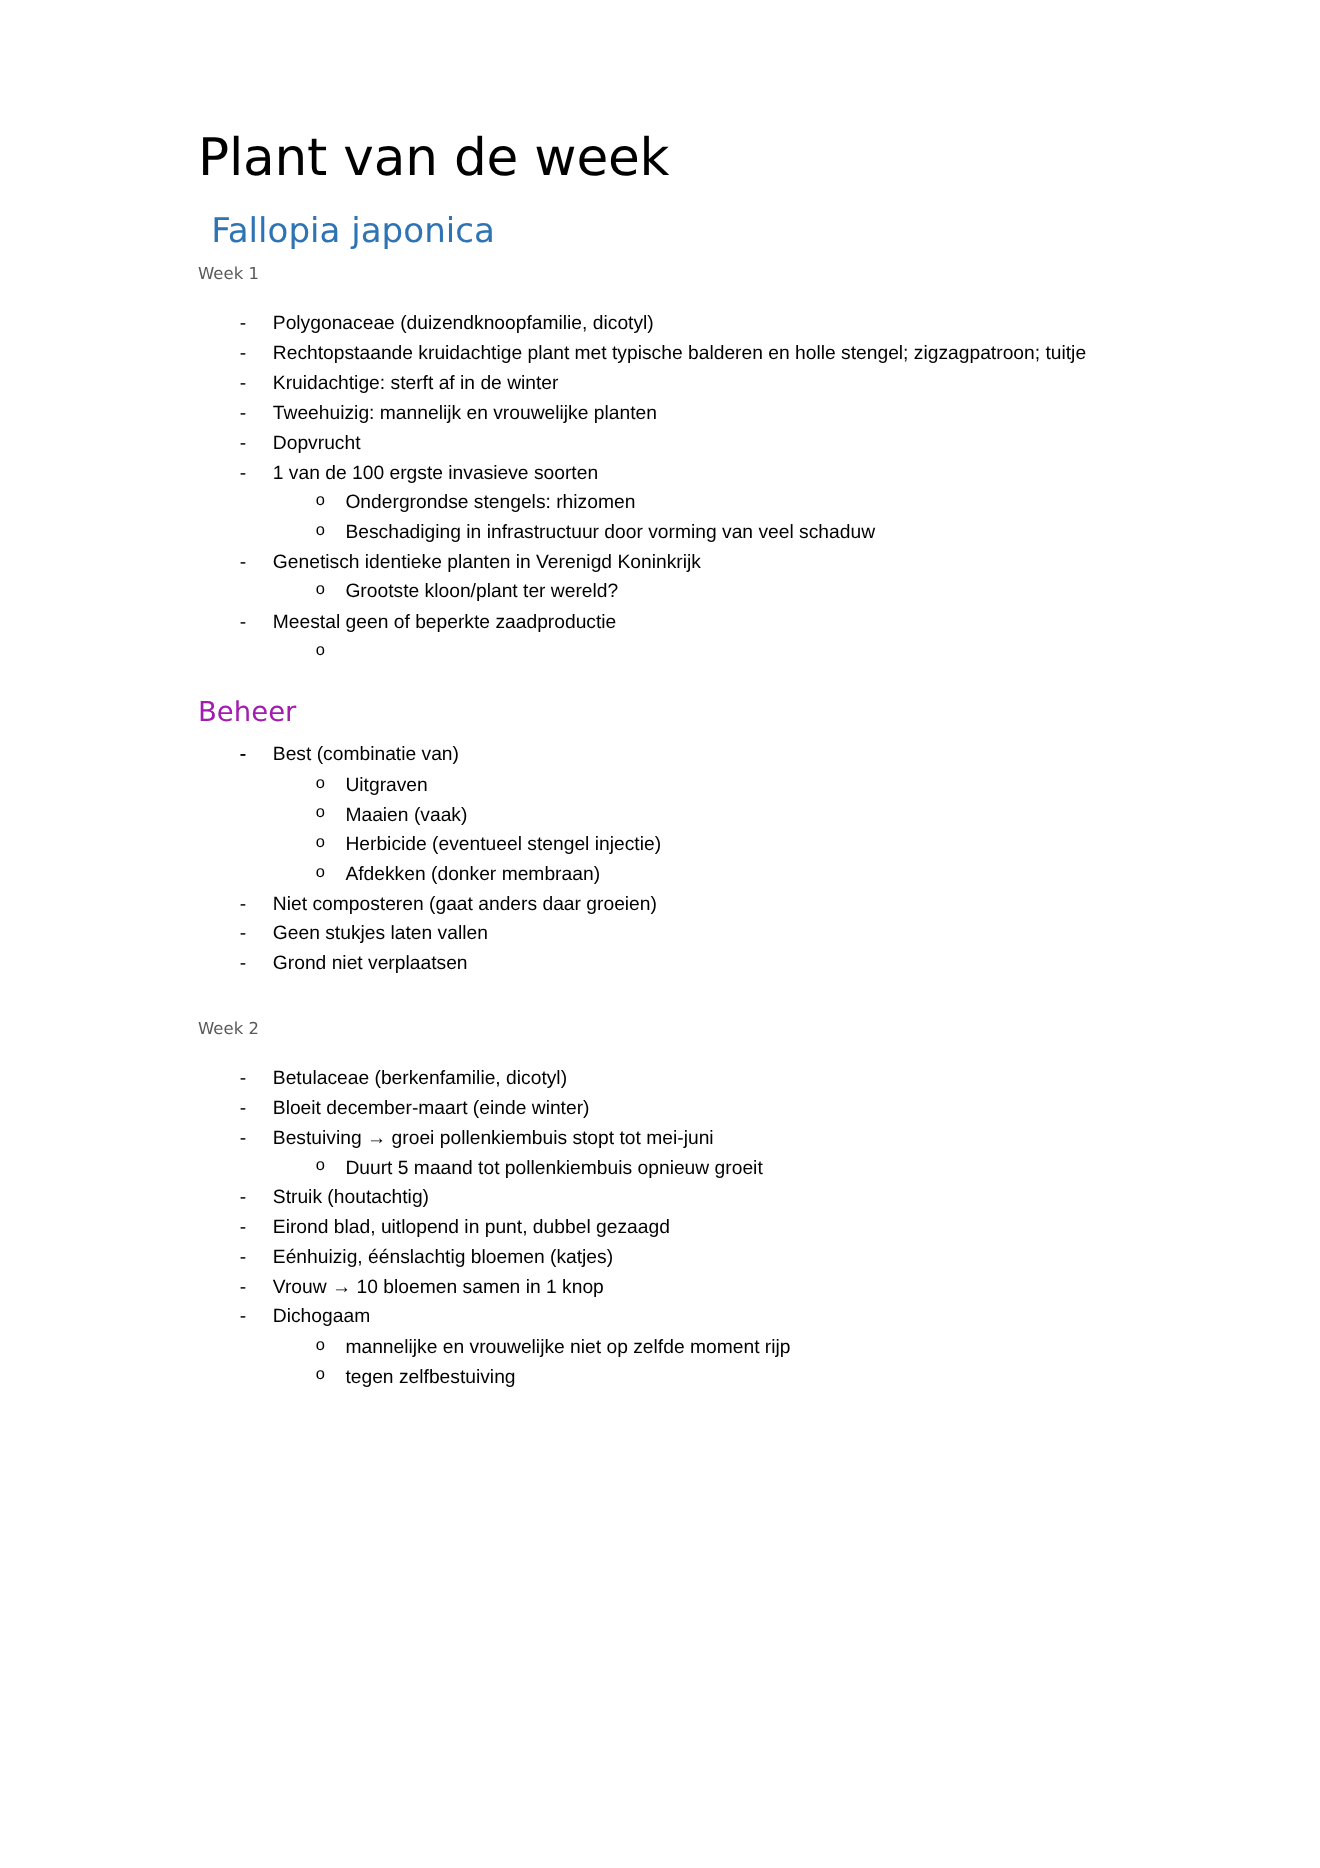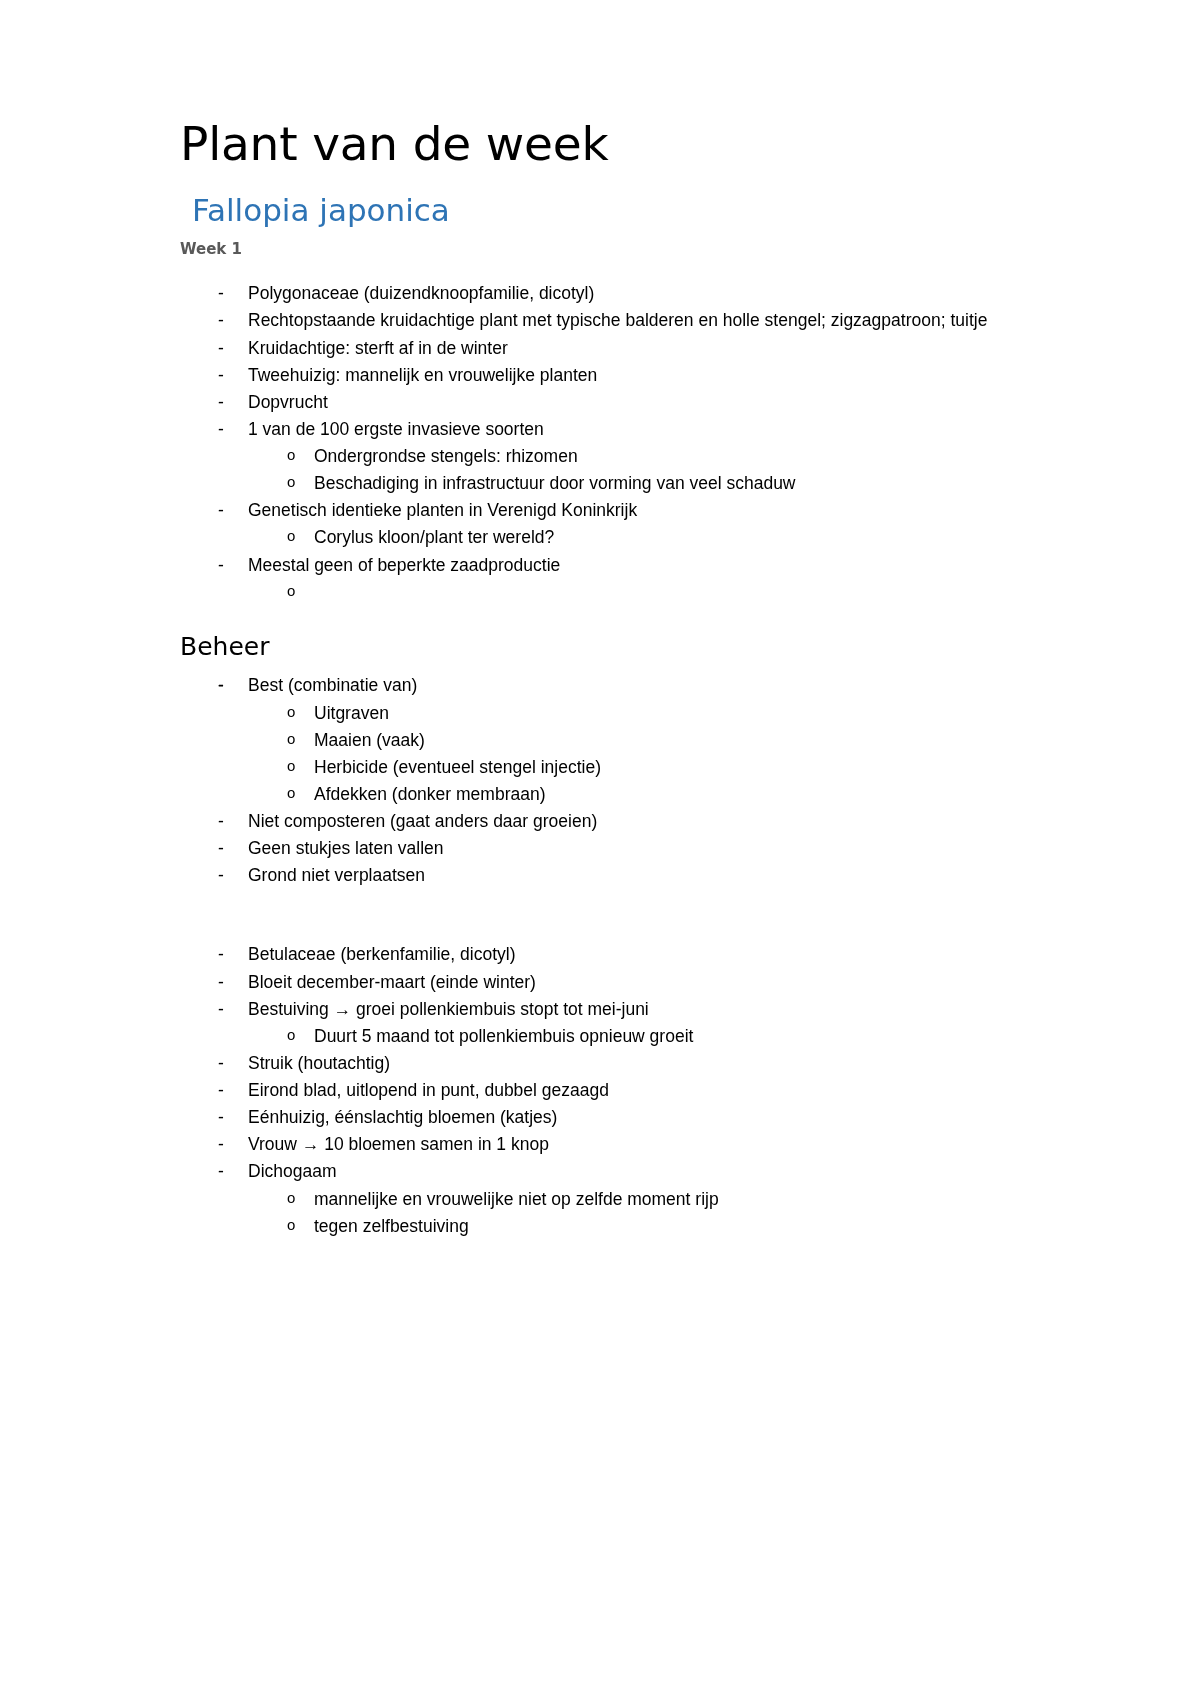--- a/index.html
+++ b/index.html
@@ -46,33 +46,33 @@
     line-height: 1.15;
     color: #2E74B5;
     margin: 12px;
     letter-spacing: 0px;
     font-family: "DejaVu Sans", sans-serif;
   }
 
   
   .subtitle {
     font-size: 15px;
-    font-weight: 700;
+    font-weight: 400;
     color: #595959;
     margin: 7px 0 0 0;
     line-height: 1.2;
     font-family: "DejaVu Sans", sans-serif;
   }
 
   
   .h2 {
     font-size: 25px;
     font-weight: 400;
     line-height: 1.15;
-    color: #000000;
+    color: #a21caf;
     margin: 0;
     font-family: "DejaVu Sans", sans-serif;
   }
 
   ul.lvl1 {
     list-style: none;
     margin: 0;
     padding: 0;
   }
   li.item {
@@ -134,21 +134,21 @@
       <ul class="lvl1" id="list-1">
           <li class="item l1"><span class="marker">-</span><span class="txt">Polygonaceae (duizendknoopfamilie, dicotyl)</span></li>
           <li class="item l1"><span class="marker">-</span><span class="txt">Rechtopstaande kruidachtige plant met typische balderen en holle stengel; zigzagpatroon; tuitje</span></li>
           <li class="item l1"><span class="marker">-</span><span class="txt">Kruidachtige: sterft af in de winter</span></li>
           <li class="item l1"><span class="marker">-</span><span class="txt">Tweehuizig: mannelijk en vrouwelijke planten</span></li>
           <li class="item l1"><span class="marker">-</span><span class="txt">Dopvrucht</span></li>
           <li class="item l1"><span class="marker">-</span><span class="txt">1 van de 100 ergste invasieve soorten</span></li>
           <li class="item l2"><span class="marker">o</span><span class="txt">Ondergrondse stengels: rhizomen</span></li>
           <li class="item l2"><span class="marker">o</span><span class="txt">Beschadiging in infrastructuur door vorming van veel schaduw</span></li>
           <li class="item l1"><span class="marker">-</span><span class="txt">Genetisch identieke planten in Verenigd Koninkrijk</span></li>
-          <li class="item l2"><span class="marker">o</span><span class="txt">Corylus kloon/plant ter wereld?</span></li>
+          <li class="item l2"><span class="marker">o</span><span class="txt">Grootste kloon/plant ter wereld?</span></li>
           <li class="item l1"><span class="marker">-</span><span class="txt">Meestal geen of beperkte zaadproductie</span></li>
           <li class="item l2"><span class="marker">o</span></li>
         </ul>
     </div>
 
     <div class="gap-lg"></div>
 
     <div class="sec-block">
       <h3 class="h2">Beheer</h3>
       <div class="gap-sm"></div>
@@ -161,20 +161,21 @@
           <li class="item l2"><span class="marker">o</span><span class="txt">Afdekken (donker membraan)</span></li>
           <li class="item l1"><span class="marker">-</span><span class="txt">Niet composteren (gaat anders daar groeien)</span></li>
           <li class="item l1"><span class="marker">-</span><span class="txt">Geen stukjes laten vallen</span></li>
           <li class="item l1"><span class="marker">-</span><span class="txt">Grond niet verplaatsen</span></li>
         </ul>
     </div>
 
     <div class="gap-xl"></div>
 
     <div class="sec-block">
+      <div class="subtitle">Week 2</div>
       <div class="gap-md"></div>
       <ul class="lvl1" id="list-3">
           <li class="item l1"><span class="marker">-</span><span class="txt">Betulaceae (berkenfamilie, dicotyl)</span></li>
           <li class="item l1"><span class="marker">-</span><span class="txt">Bloeit december-maart (einde winter)</span></li>
           <li class="item l1"><span class="marker">-</span><span class="txt">Bestuiving → groei pollenkiembuis stopt tot mei-juni</span></li>
           <li class="item l2"><span class="marker">o</span><span class="txt">Duurt 5 maand tot pollenkiembuis opnieuw groeit</span></li>
           <li class="item l1"><span class="marker">-</span><span class="txt">Struik (houtachtig)</span></li>
           <li class="item l1"><span class="marker">-</span><span class="txt">Eirond blad, uitlopend in punt, dubbel gezaagd</span></li>
           <li class="item l1"><span class="marker">-</span><span class="txt">Eénhuizig, éénslachtig bloemen (katjes)</span></li>
           <li class="item l1"><span class="marker">-</span><span class="txt">Vrouw → 10 bloemen samen in 1 knop</span></li>

